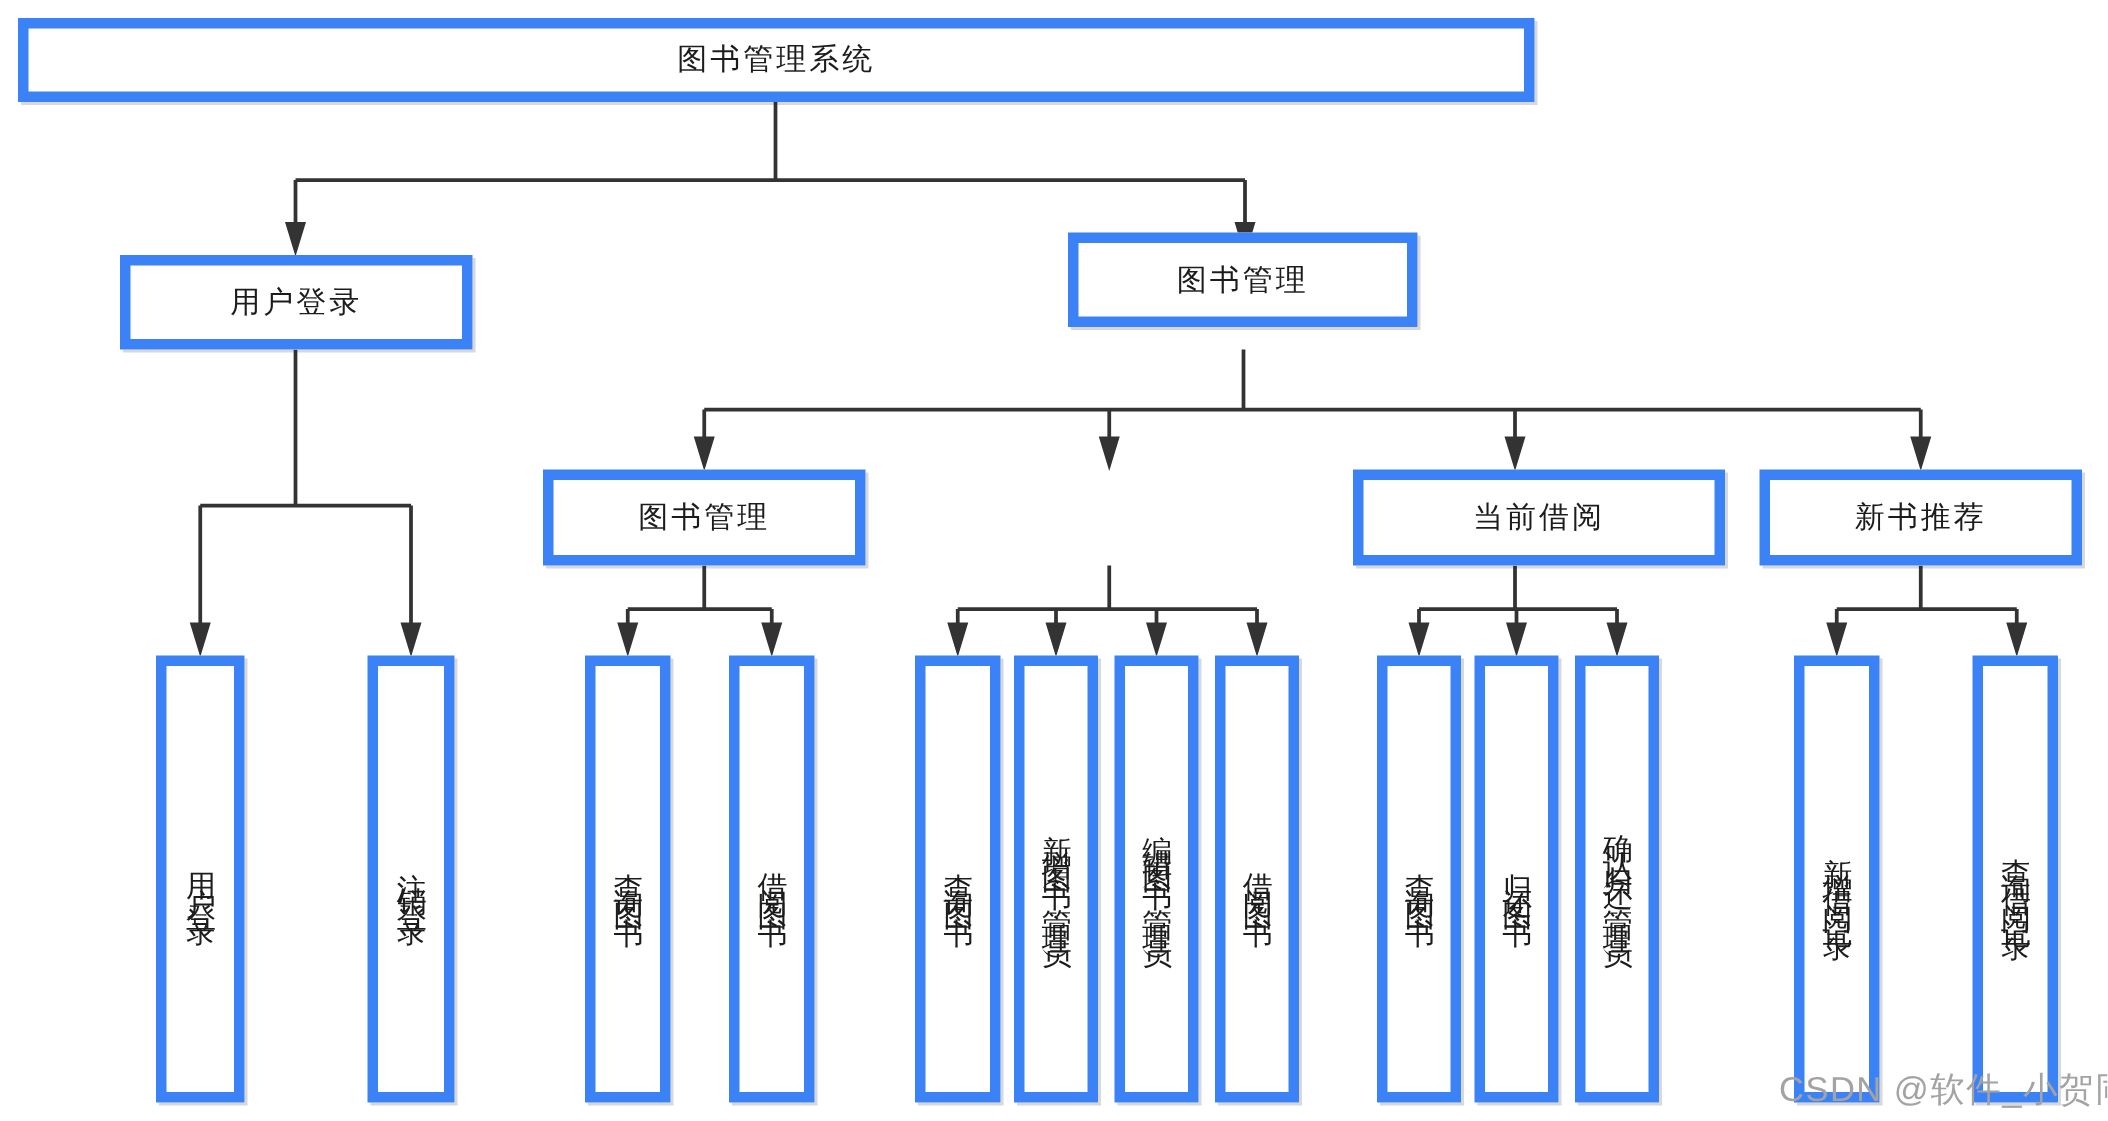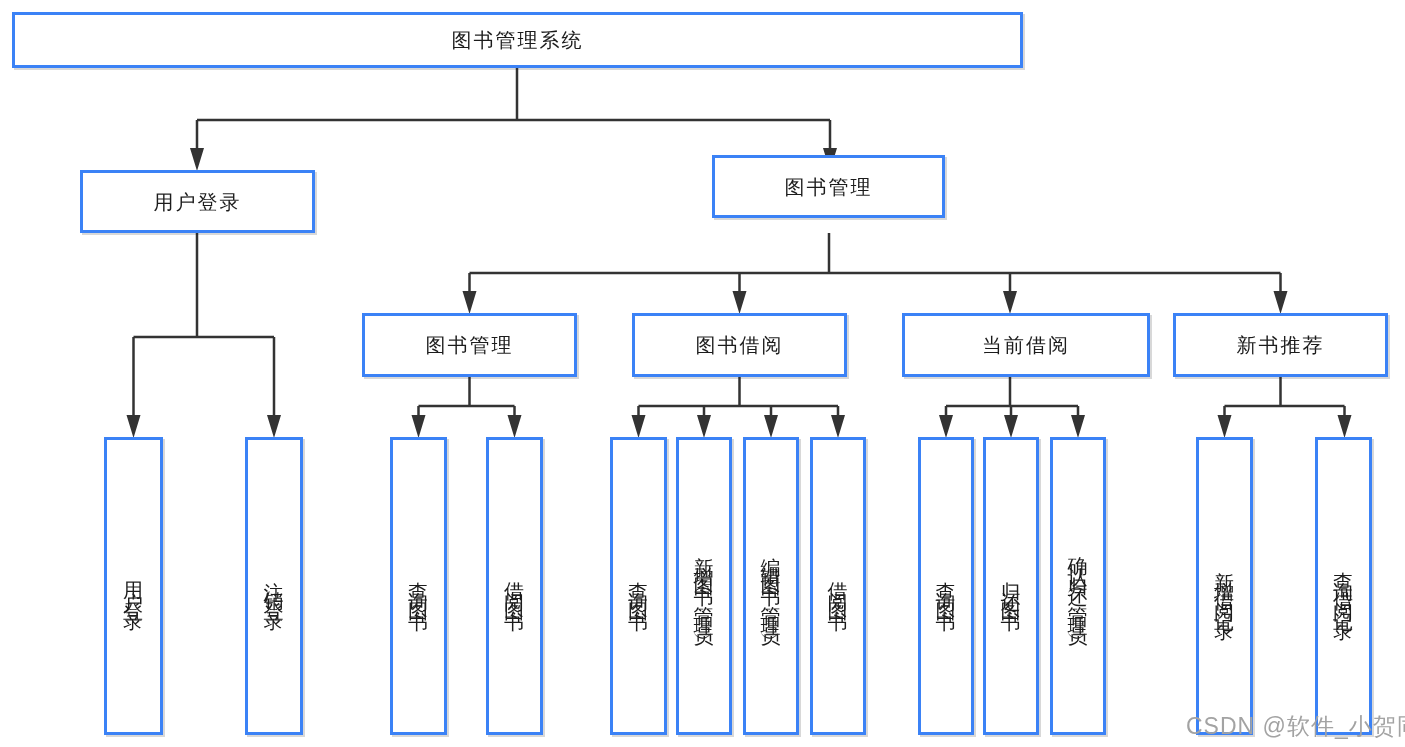--- a/index.html
+++ b/index.html
@@ -20,21 +20,21 @@
     left: 0;
     top: 0;
     width: 1405px;
     height: 747px;
     pointer-events: none;
   }
   .node {
     position: absolute;
     box-sizing: border-box;
     background: #ffffff;
-    border: 3px solid #3b82f6;
+    border: 7px solid #3b82f6;
     box-shadow: 2px 2px 0 rgba(40, 40, 40, 0.18);
     display: flex;
     align-items: center;
     justify-content: center;
     color: #1c1c1c;
     font-size: 20px;
     letter-spacing: 2px;
     white-space: nowrap;
     line-height: 1;
   }
@@ -68,21 +68,20 @@
 
     <path d="M190 148L204 148L197 171Z M823 148L837 148L830 171Z M126.5 415L140.5 415L133.5 438Z M267 415L281 415L274 438Z M462.5 291L476.5 291L469.5 314Z M732.5 291L746.5 291L739.5 314Z M1003 291L1017 291L1010 314Z M1273.5 291L1287.5 291L1280.5 314Z M411.5 415L425.5 415L418.5 438Z M507.5 415L521.5 415L514.5 438Z M631.5 415L645.5 415L638.5 438Z M697 415L711 415L704 438Z M764 415L778 415L771 438Z M831 415L845 415L838 438Z M939 415L953 415L946 438Z M1004 415L1018 415L1011 438Z M1071 415L1085 415L1078 438Z M1217.5 415L1231.5 415L1224.5 438Z M1337.5 415L1351.5 415L1344.5 438Z" fill="#333333" stroke="none"></path>
   </svg>
 
   <div class="node" style="left:12px; top:12px; width:1011px; height:56px">图书管理系统</div>
 
   <div class="node" style="left:80px; top:170px; width:235px; height:63px">用户登录</div>
   <div class="node" style="left:712px; top:155px; width:233px; height:63px">图书管理</div>
 
   <div class="node" style="left:362px; top:313px; width:215px; height:64px">图书管理</div>
-  <div class="node" style="left:632px; top:313px; width:215px; height:64px">图书借阅</div>
   <div class="node" style="left:902px; top:313px; width:248px; height:64px">当前借阅</div>
   <div class="node" style="left:1173px; top:313px; width:215px; height:64px">新书推荐</div>
 
   <div class="node leaf" style="left:104px; top:437px; width:59px; height:298px">用户登录</div>
   <div class="node leaf" style="left:245px; top:437px; width:58px; height:298px">注销登录</div>
 
   <div class="node leaf" style="left:390px; top:437px; width:57px; height:298px">查询图书</div>
   <div class="node leaf" style="left:486px; top:437px; width:57px; height:298px">借阅图书</div>
 
   <div class="node leaf" style="left:610px; top:437px; width:57px; height:298px">查询图书</div>

